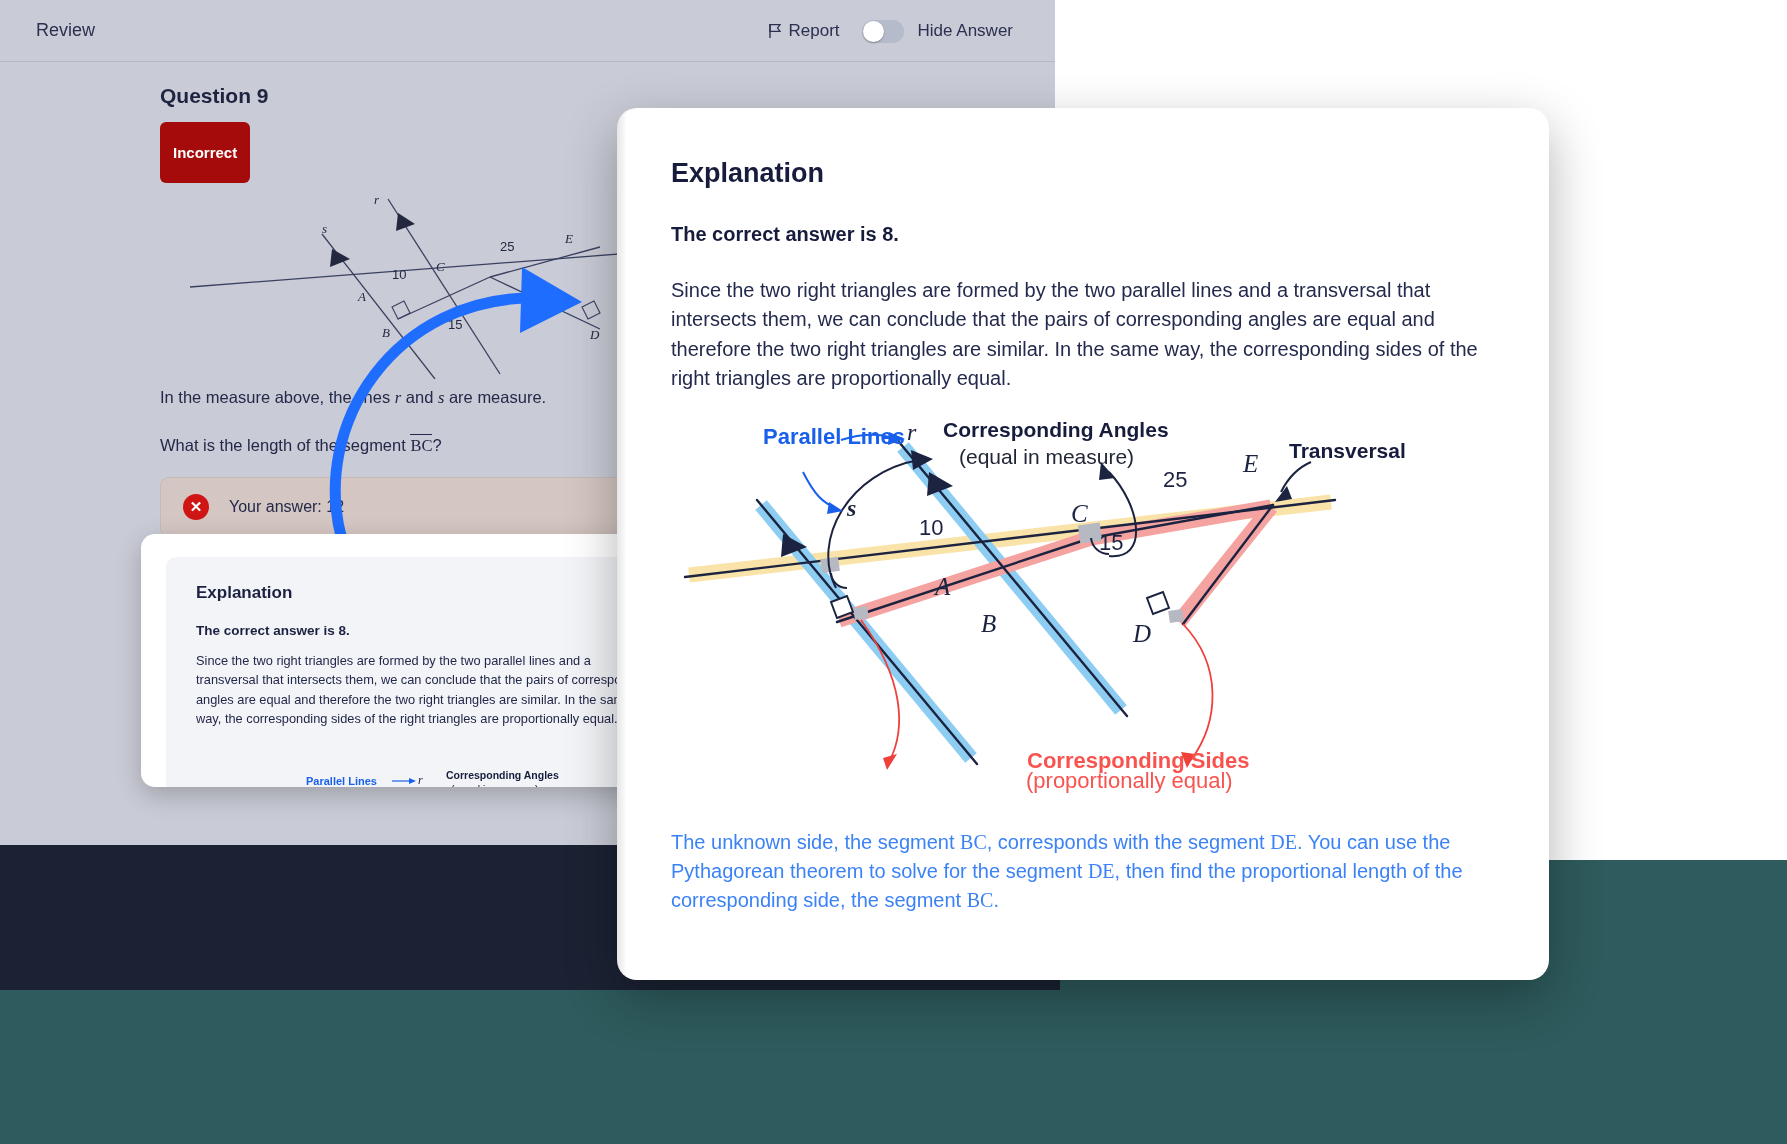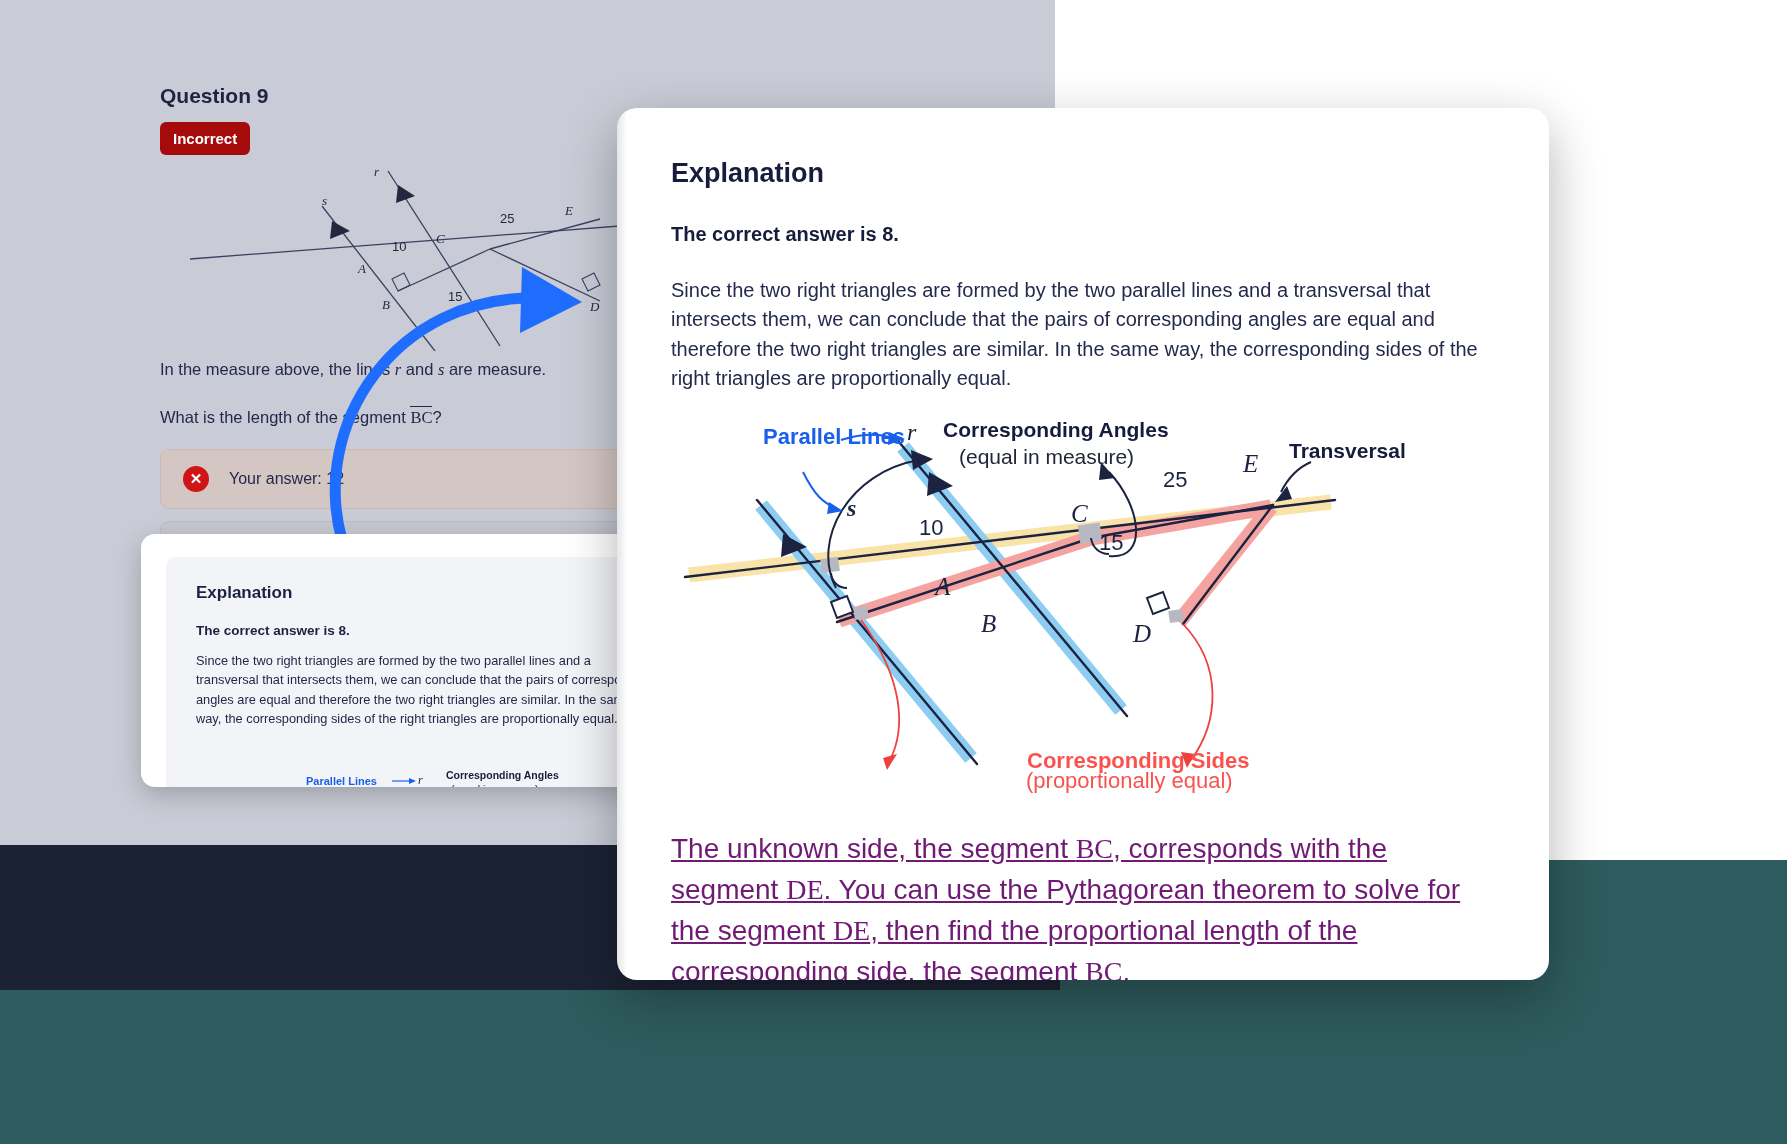--- a/index.html
+++ b/index.html
@@ -77,21 +77,21 @@
   .q-body { position: absolute; left: 0; top: 62px; width: 1055px; }
   .q-num {
     margin: 22px 8px 0 160px;
     font-size: 21px; font-weight: bold; color: #1e2340;
   }
   .badge-incorrect {
     display: inline-block;
     margin: 14px 0 0 160px;
     background: #a50b0b; color: #fff;
     font-size: 15px; font-weight: bold;
-    padding: 8px 13px; border-radius: 6px;
+    padding: 22px 13px; border-radius: 6px;
   }
   .q-fig { position: relative; margin: 6px 0 0 0; height: 190px; }
   .q-text {
     margin: 6px 0 0 160px;
     font-size: 16.5px; color: #24294a; line-height: 1.5;
   }
   .q-text .it { font-family: "Liberation Serif", serif; font-style: italic; }
   .q-text .ovl { border-top: 1.4px solid #24294a; padding-top: 1px; font-family: "Liberation Serif", serif; }
   .answer-row {
     margin: 18px 0 0 160px; width: 740px; height: 60px;
@@ -149,43 +149,61 @@
     font-size: 27px; font-weight: bold; color: #171c3d;
   }
   .modal-answer {
     font-size: 20px; font-weight: bold; color: #171c3d; margin-top: 34px;
   }
   .modal-p {
     font-size: 20px; color: #242a4d; line-height: 1.47; margin-top: 30px;
   }
   .modal-fig-wrap { margin-top: 16px; display:block; }
   .modal-p2 {
-    font-size: 28px; color: #701a75; line-height: 1.47;
+    font-size: 20px; color: #3b82f6; line-height: 1.47;
     margin-top: 18px;
-    text-decoration: underline;
   }
   .sf { font-family: "Liberation Serif", serif; }
 
   
   .modal-left-shade {
     position: absolute; left: 0; top: 0; width: 10px; height: 100%;
     background: linear-gradient(90deg, rgba(0,0,0,.10), rgba(0,0,0,0));
   }
 </style>
 </head>
 <body>
 
 <div id="root">
 
   <div class="backdrop-teal"></div>
   <div class="backdrop-white"></div>
   <div class="backdrop-dark"></div>
 
   <div class="review-page">
 
+    <div class="review-topbar">
+      <div class="review-title">Review</div>
+
+      <div class="topbar-right">
+        <div class="report-btn">
+          <span class="flag-icon">
+            <svg width="13" height="16" viewBox="0 0 13 16">
+              <path d="M1 1 V15" stroke="#2b3050" stroke-width="1.4" fill="none"></path>
+              <path d="M1 1.6 H11 L8.6 5 L11 8.4 H1 Z" stroke="#2b3050" stroke-width="1.3" fill="none"></path>
+            </svg>
+          </span>
+          <span>Report</span>
+        </div>
+        <div class="toggle">
+          <div class="knob"></div>
+        </div>
+        <span class="hide-answer-label">Hide Answer</span>
+      </div>
+    </div>
 
     <div class="q-body">
       <div class="q-num">Question 9</div>
       <div class="badge-incorrect">Incorrect</div>
 
       
       <div class="q-fig">
         <svg width="560" height="190" viewBox="0 0 560 190" style="position:absolute;left:170px;top:0;">
           <g stroke="#3a4060" stroke-width="1.3" fill="none">
 

